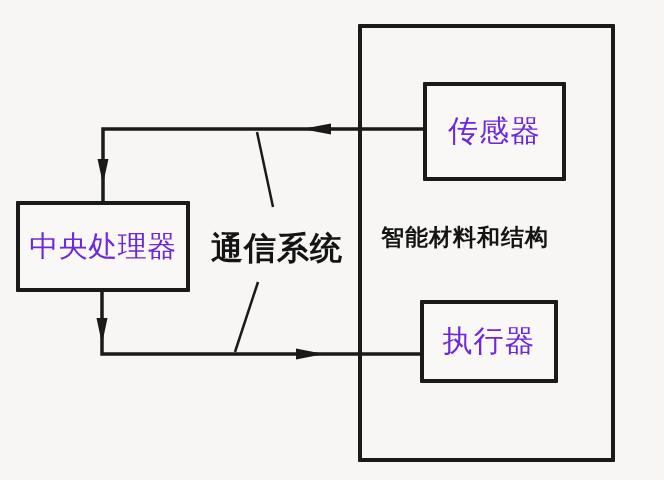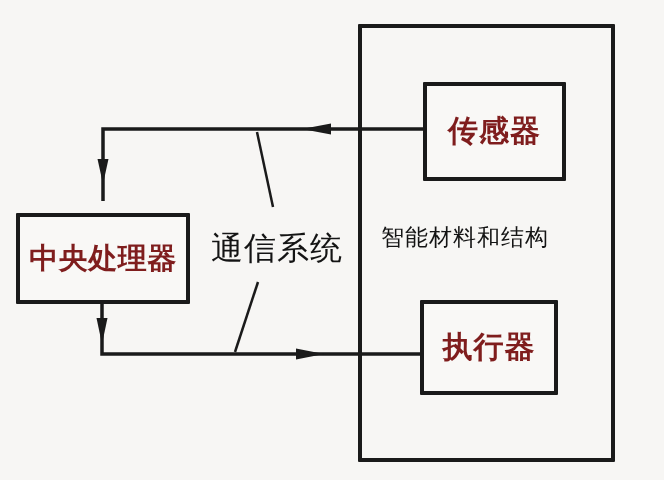--- a/index.html
+++ b/index.html
@@ -19,44 +19,44 @@
     position: absolute;
     border: 4px solid #1a1a1a;
     background: #f9f8f6;
     display: flex;
     align-items: center;
     justify-content: center;
     box-sizing: border-box;
     border-radius: 1px;
   }
   .node-label {
-    font-weight: bold;
-    color: #7f1d1d;
+    font-weight: normal;
+    color: #6d28d9;
     letter-spacing: 1px;
     white-space: nowrap;
   }
   .outer-box {
     position: absolute;
     left: 358px;
     top: 24px;
     width: 257px;
     height: 438px;
     border: 4px solid #1a1a1a;
     box-sizing: border-box;
     background: transparent;
     border-radius: 1px;
   }
   .sensor-box   { left: 423px; top: 82px;  width: 143px; height: 99px;  }
-  .actuator-box { left: 420px; top: 300px; width: 138px; height: 95px; }
-  .cpu-box      { left: 16px;  top: 201px; width: 174px; height: 91px; margin-top: 12px;  }
+  .actuator-box { left: 420px; top: 300px; width: 138px; height: 83px; }
+  .cpu-box      { left: 16px;  top: 201px; width: 174px; height: 91px;  }
   .sensor-box .node-label, .actuator-box .node-label { font-size: 30px; }
   .cpu-box .node-label { font-size: 29px; letter-spacing: 0.5px; }
   .float-label {
     position: absolute;
-    font-weight: normal;
+    font-weight: bold;
     color: #141414;
     white-space: nowrap;
   }
   .smart-structure-label {
     left: 381px;
     top: 222px;
     font-size: 23px;
     letter-spacing: 1px;
   }
   .comm-system-label {

